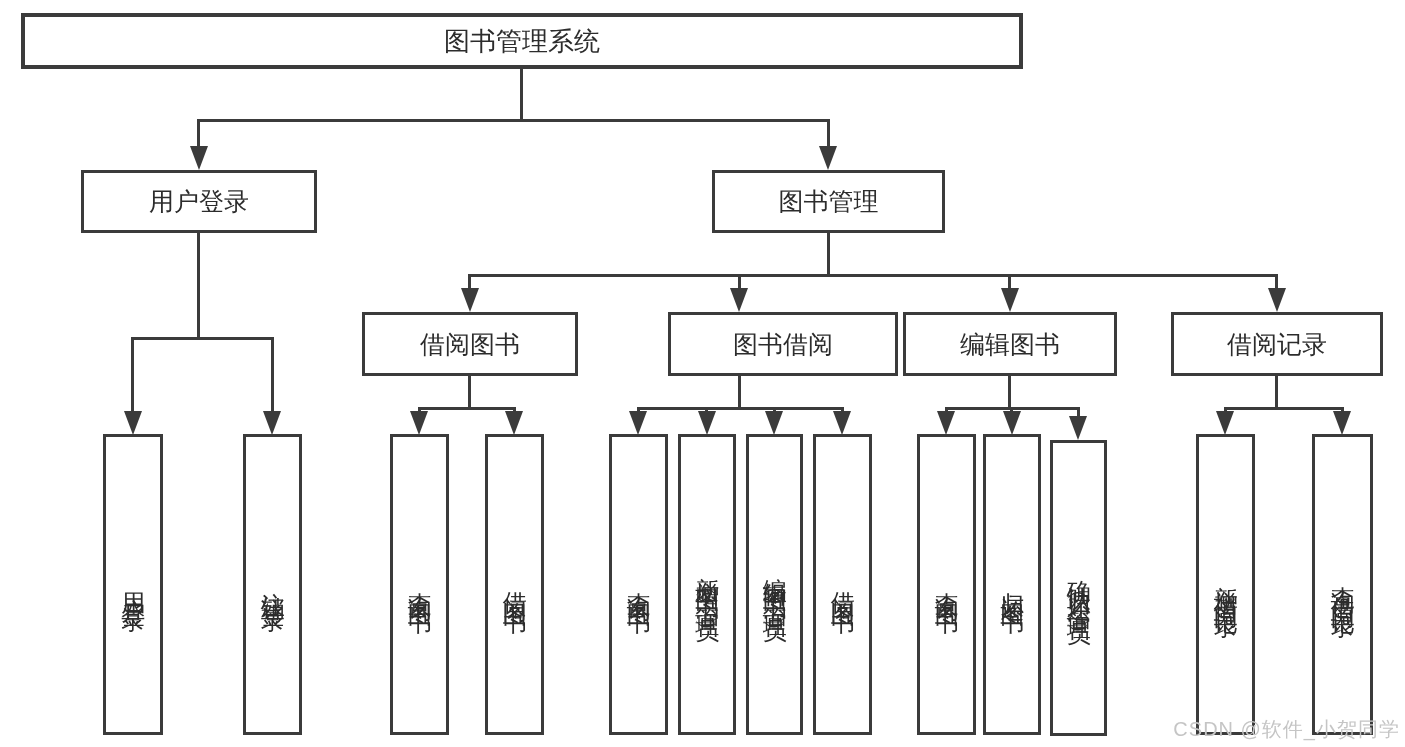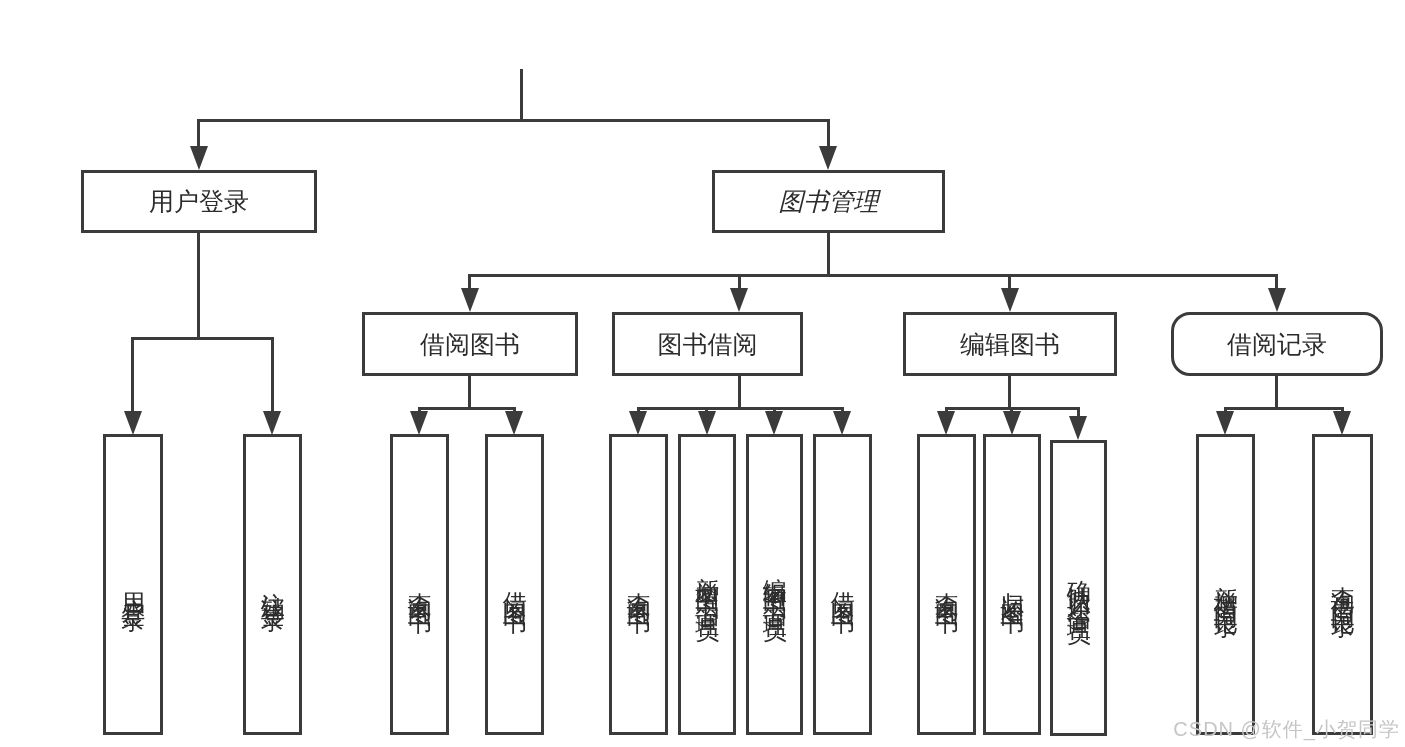--- a/index.html
+++ b/index.html
@@ -87,28 +87,29 @@
   <div class="arrow" style="left:1003px;top:411px;"></div>
   <div class="arrow" style="left:1069px;top:416px;"></div>
 
   <div class="vline" style="left:1275px;top:376px;height:31px;"></div>
   <div class="hline" style="left:1224px;top:407px;width:120px;"></div>
   <div class="vline" style="left:1224px;top:407px;height:6px;"></div>
   <div class="vline" style="left:1341px;top:407px;height:6px;"></div>
   <div class="arrow" style="left:1216px;top:411px;"></div>
   <div class="arrow" style="left:1333px;top:411px;"></div>
 
+  <div class="box root-box" style="left:21px;top:13px;width:1002px;height:56px;">图书管理系统</div>
 
   <div class="box" style="left:81px;top:170px;width:236px;height:63px;">用户登录</div>
-  <div class="box" style="left:712px;top:170px;width:233px;height:63px;font-style:italic;">图书管理</div>
+  <div class="box" style="left:712px;top:170px;width:233px;height:63px;">图书管理</div>
 
   <div class="box" style="left:362px;top:312px;width:216px;height:64px;">借阅图书</div>
-  <div class="box" style="left:612px;top:312px;width:191px;height:64px;">图书借阅</div>
+  <div class="box" style="left:668px;top:312px;width:230px;height:64px;">图书借阅</div>
   <div class="box" style="left:903px;top:312px;width:214px;height:64px;">编辑图书</div>
-  <div class="box" style="left:1171px;top:312px;width:212px;height:64px;border-radius:19px;">借阅记录</div>
+  <div class="box" style="left:1171px;top:312px;width:212px;height:64px;">借阅记录</div>
 
   <div class="box vbox" style="left:103px;top:434px;width:60px;height:301px;">用户登录</div>
   <div class="box vbox" style="left:243px;top:434px;width:59px;height:301px;">注销登录</div>
 
   <div class="box vbox" style="left:390px;top:434px;width:59px;height:301px;">查询图书</div>
   <div class="box vbox" style="left:485px;top:434px;width:59px;height:301px;">借阅图书</div>
 
   <div class="box vbox" style="left:609px;top:434px;width:59px;height:301px;">查询图书</div>
   <div class="box vbox" style="left:678px;top:434px;width:58px;height:301px;">新增图书（管理员）</div>
   <div class="box vbox" style="left:746px;top:434px;width:57px;height:301px;">编辑图书（管理员）</div>

